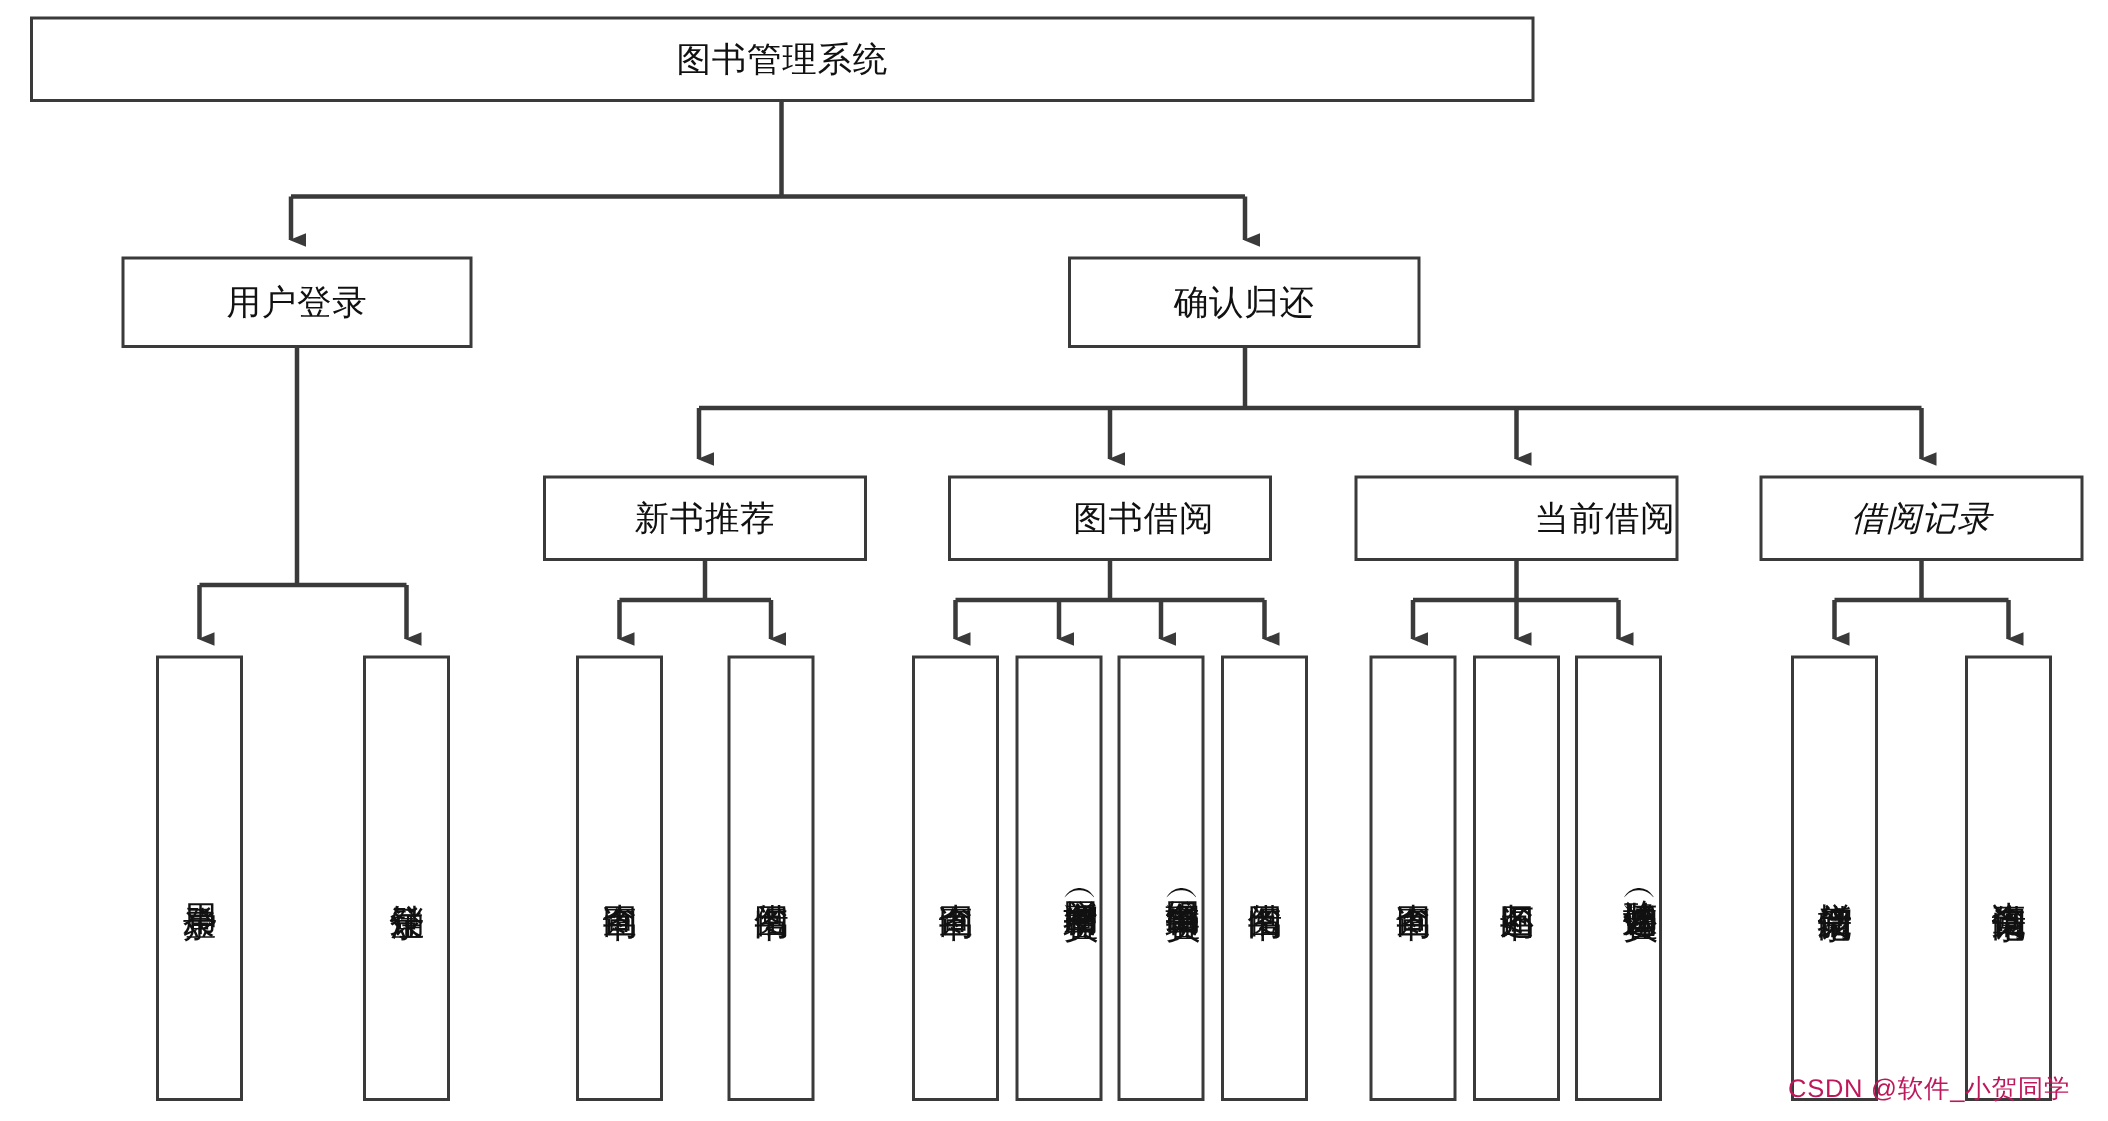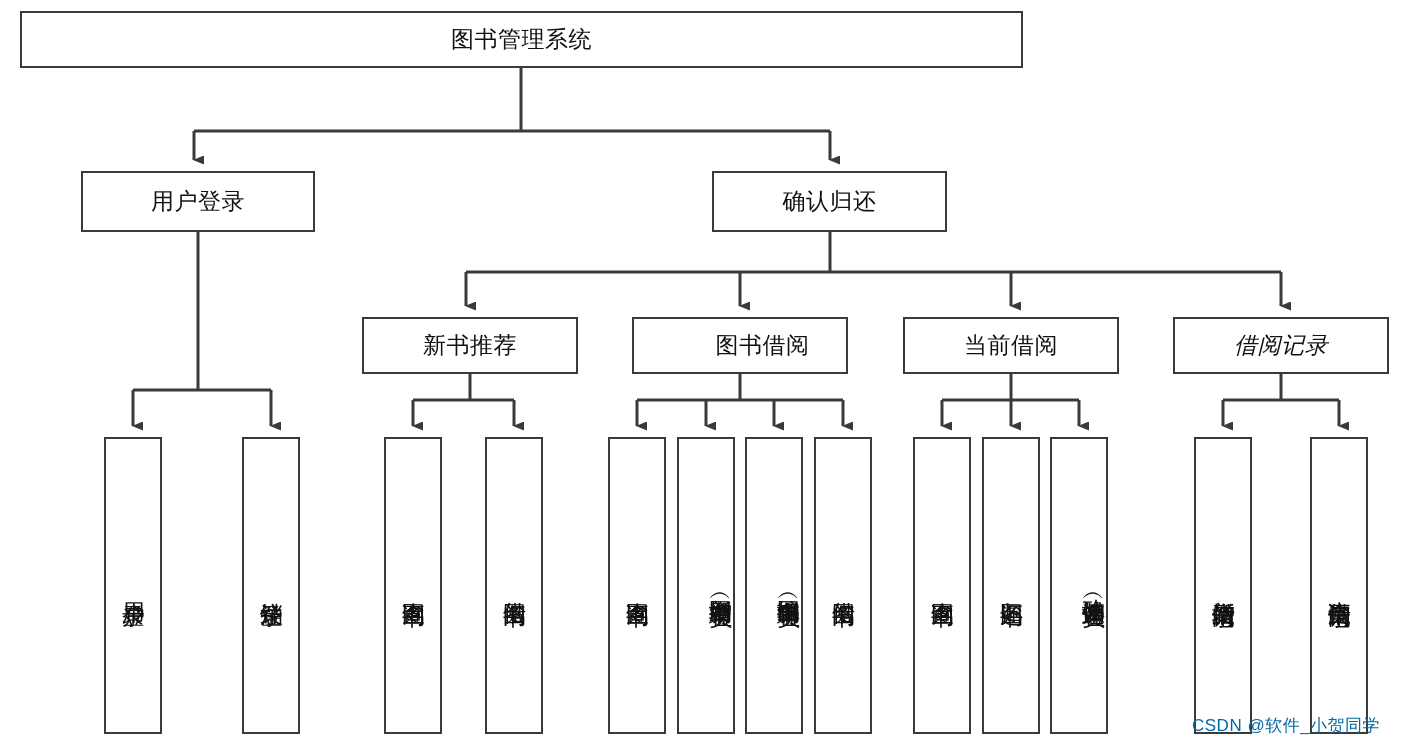--- a/index.html
+++ b/index.html
@@ -47,21 +47,21 @@
     letter-spacing: 1px;
     padding: 4px 0;
     text-align: center;
   }
   .node-v.align-top {
     align-items: flex-start;
   }
   .watermark {
     position: absolute;
     font-size: 17px;
-    color: #0369a1;
+    color: #be185d;
     white-space: nowrap;
     letter-spacing: 0.5px;
     pointer-events: none;
   }
 </style>
 </head>
 <body>
 
 <div id="diagram-root">
 
@@ -125,21 +125,21 @@
   <div class="node node-h" style="left:712px; top:171px; width:235px; height:61px;">
     <span>确认归还</span>
   </div>
 
   <div class="node node-h" style="left:362px; top:317px; width:216px; height:57px;text-align:center;">
     <span>新书推荐</span>
   </div>
   <div class="node node-h" style="left:632px; top:317px; width:216px; height:57px;padding-left:45px;">
     <span>图书借阅</span>
   </div>
-  <div class="node node-h" style="left:903px; top:317px; width:216px; height:57px;">
+  <div class="node node-h" style="left:903px; top:317px; width:216px; height:57px;justify-content:flex-end;">
     <span>当前借阅</span>
   </div>
   <div class="node node-h" style="left:1173px; top:317px; width:216px; height:57px;font-style:italic;">
     <span>借阅记录</span>
   </div>
 
   <div class="node node-v" style="left:104px; top:437px; width:58px; height:297px;">
     <span>用户登录</span>
   </div>
   <div class="node node-v" style="left:242px; top:437px; width:58px; height:297px;">

